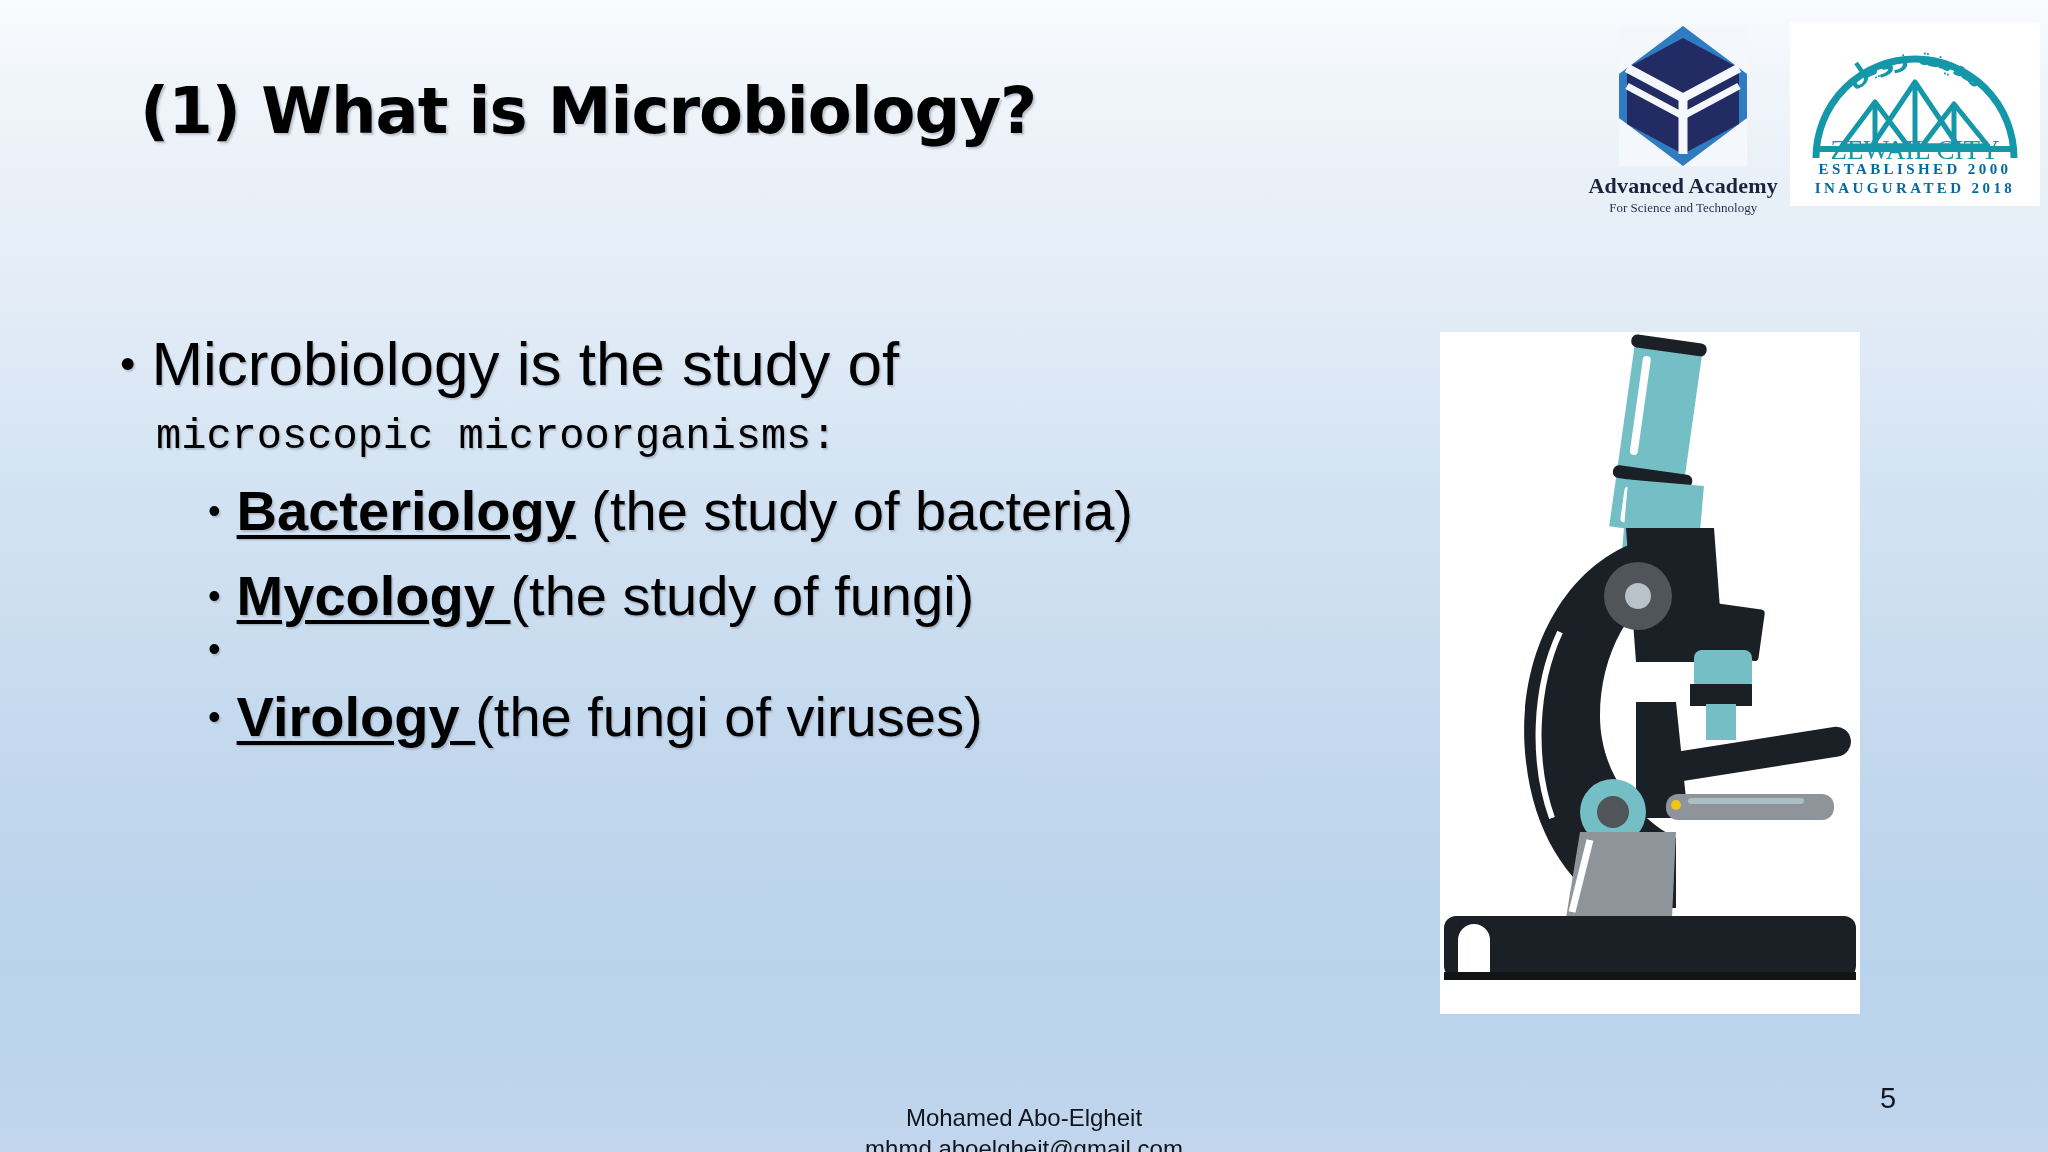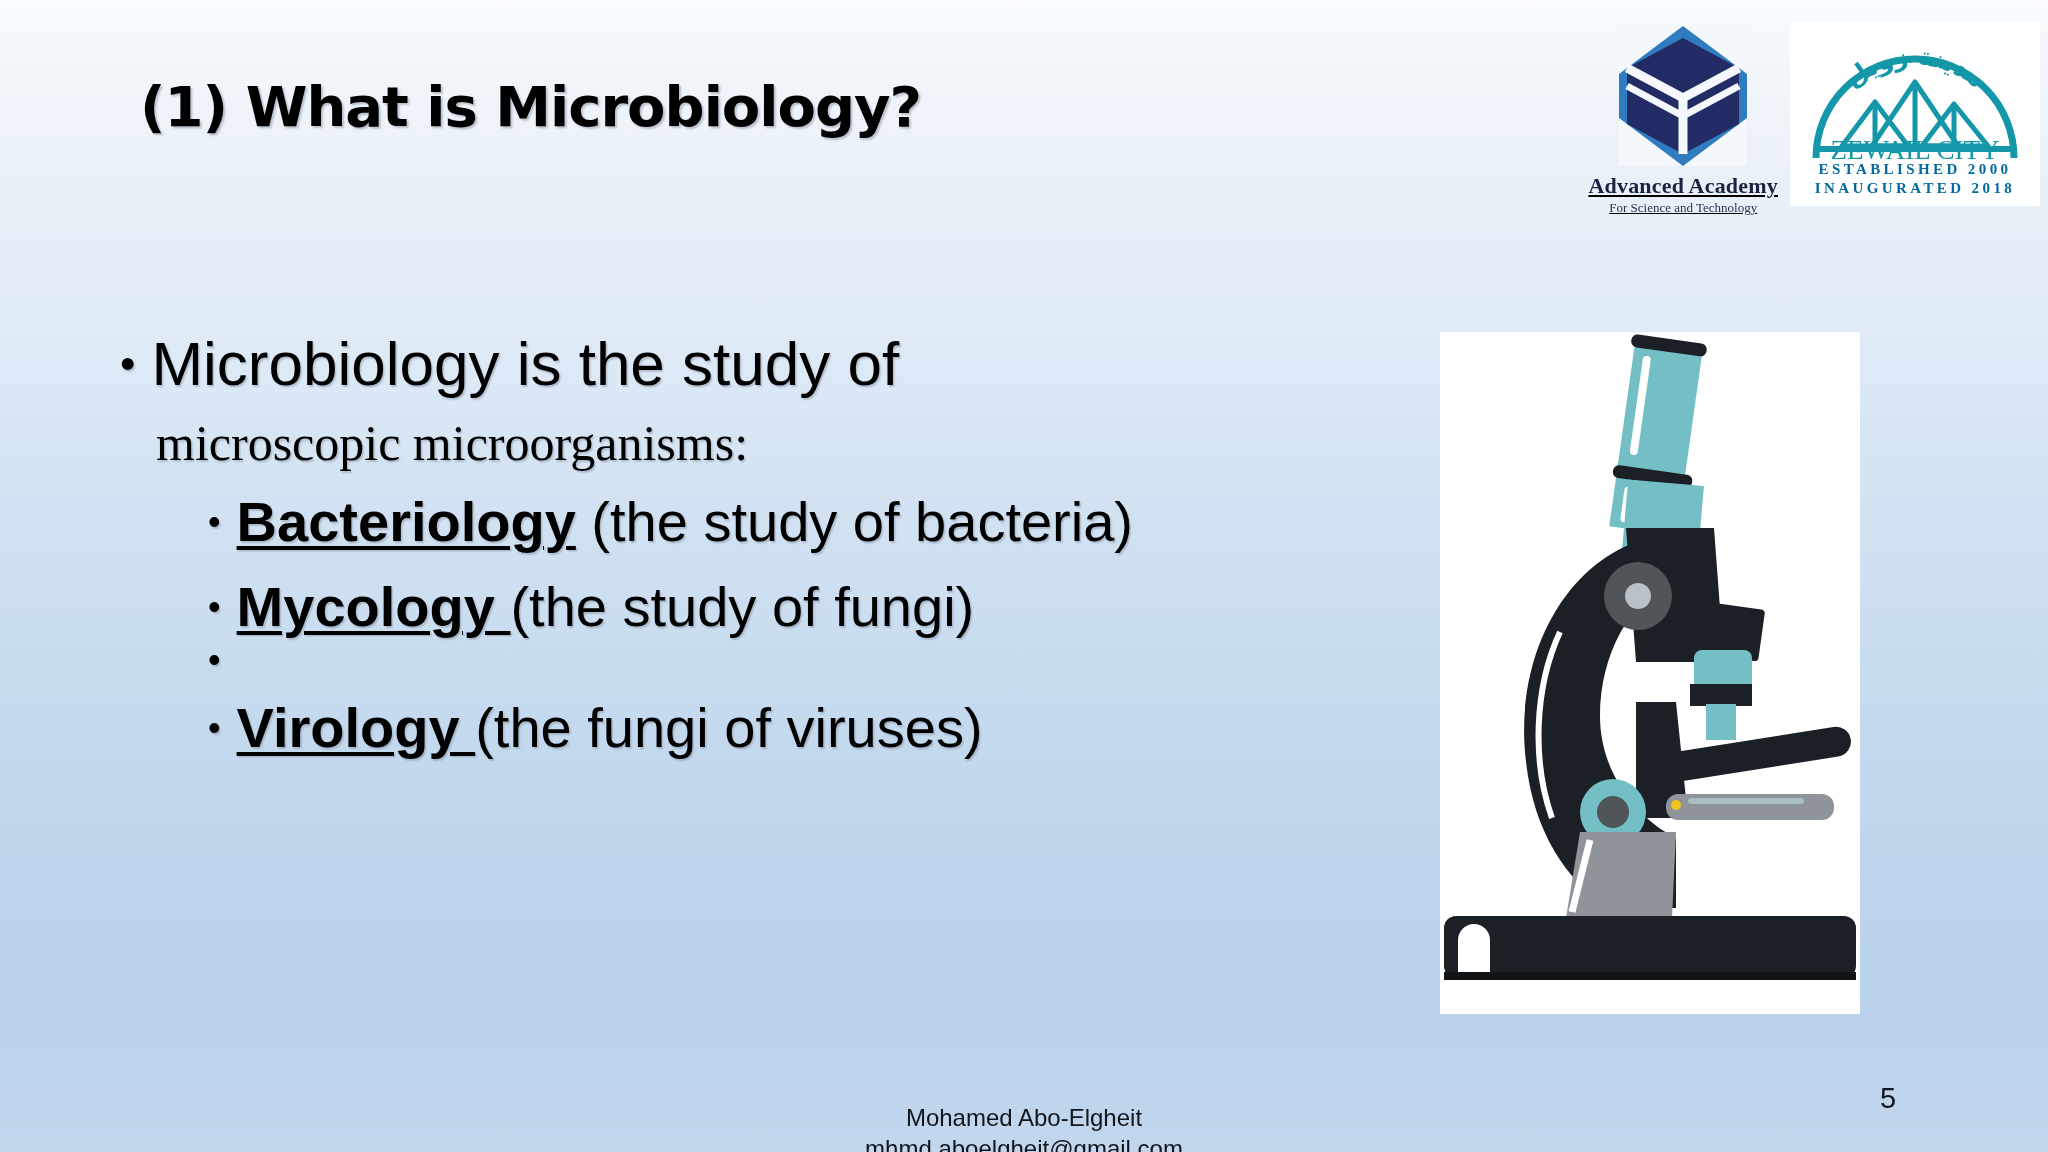--- a/index.html
+++ b/index.html
@@ -29,21 +29,21 @@
     -webkit-font-smoothing: antialiased;
   }
 
   
   #title {
     position: absolute;
     left: 140px;
     top: 78px;
     width: 1160px;
     font-family: "DejaVu Sans", sans-serif;
-    font-size: 56px;
+    font-size: 64px;
     font-weight: 900;
     letter-spacing: -1px;
     color: #000000;
     line-height: 1.05;
     white-space: nowrap;
     text-shadow: 2px 2px 2px rgba(120,130,150,0.45);
   }
 
   
   #logo-strip {
@@ -51,21 +51,20 @@
     right: 8px;
     top: 22px;
     display: flex;
     align-items: flex-start;
     gap: 12px;
   }
   .logo-block {
     display: flex;
     flex-direction: column;
     align-items: center;
-    text-decoration: underline;
   }
   #aa-logo-mark { display: block; }
   #aa-logo-name {
     font-family: "Liberation Serif", serif;
     font-weight: bold;
     font-size: 22px;
     color: #1b2340;
     margin-top: 3px;
     letter-spacing: .2px;
   }
@@ -112,22 +111,22 @@
     text-shadow: 1.5px 1.5px 1.5px rgba(120,130,150,0.40);
   }
   .lvl1 .dot {
     font-size: 44px;
     line-height: 1;
     margin-right: 16px;
     position: relative;
     top: -6px;
   }
   .lvl1-cont {
-    font-family: Liberation Serif, serif;
-    font-size: 50px;
+    font-family: Liberation Mono, monospace;
+    font-size: 42px;
     line-height: 1.42;
     padding-left: 36px;
     text-shadow: 1.5px 1.5px 1.5px rgba(120,130,150,0.40);
   }
   .lvl2 {
     font-family: "Liberation Sans Narrow", "Liberation Sans", sans-serif;
     font-size: 56px;
     line-height: 1.52;
     padding-left: 88px;
     display: flex;

